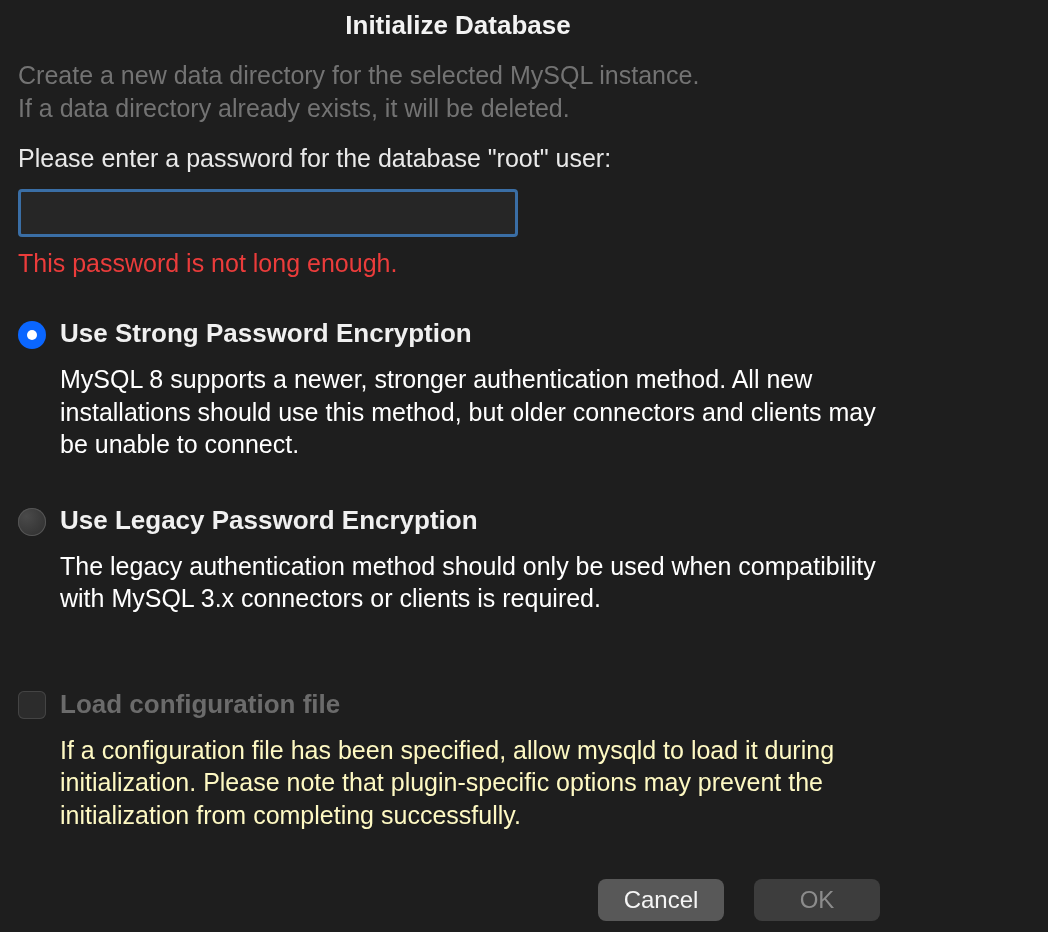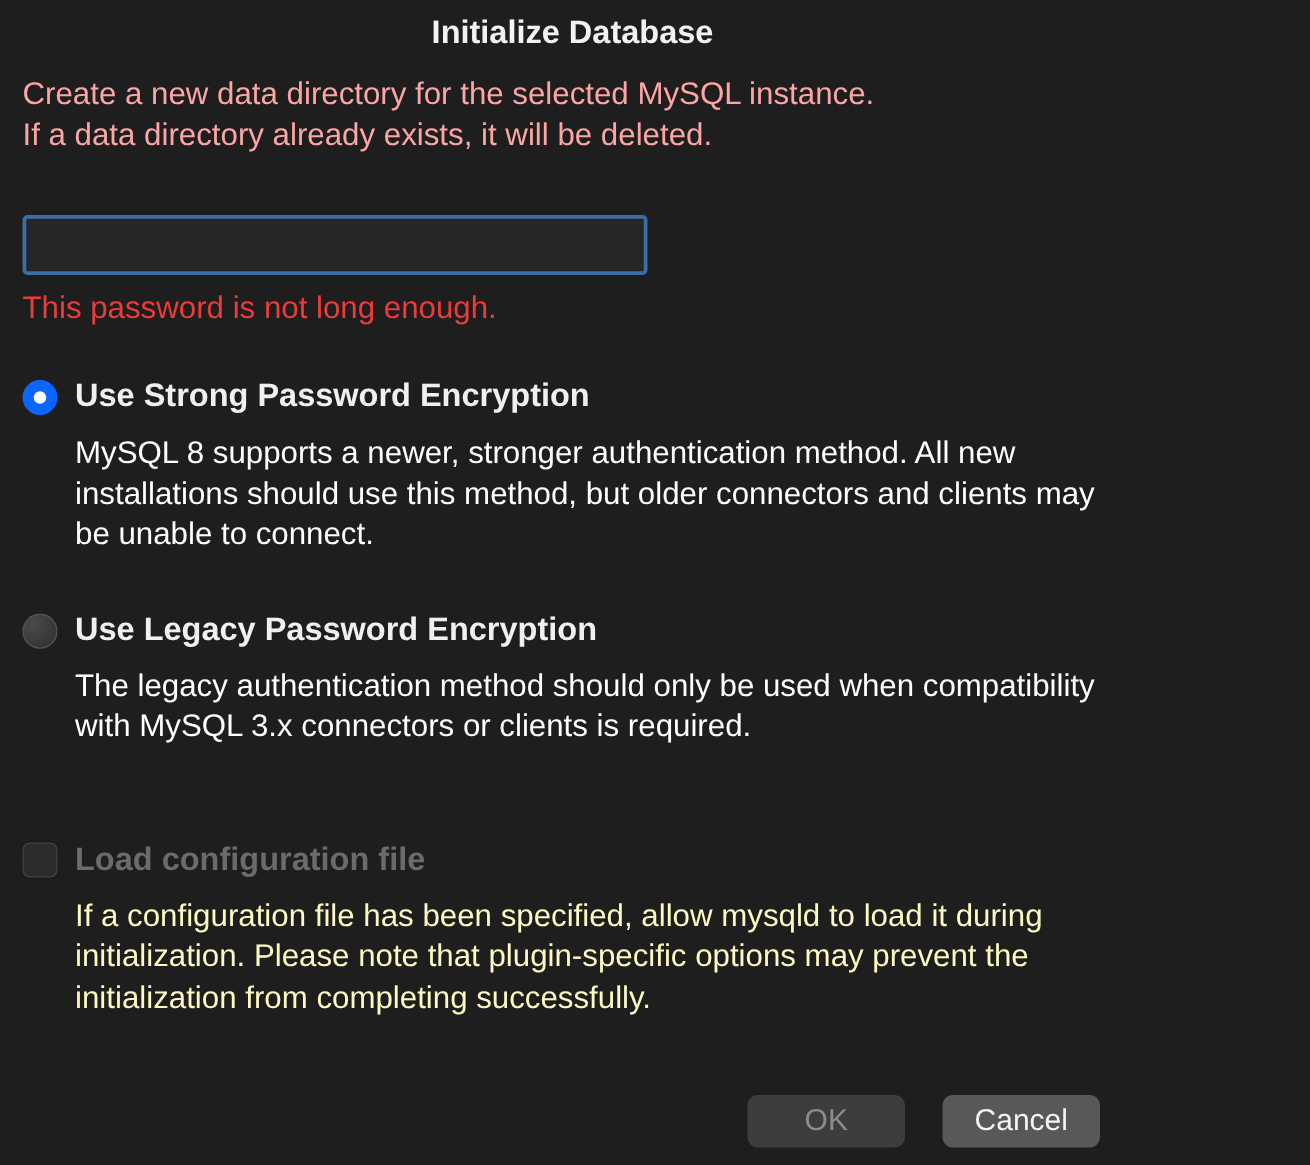--- a/index.html
+++ b/index.html
@@ -20,22 +20,22 @@
   .title {
     font-size: 26px;
     font-weight: 700;
     text-align: center;
     color: #f3f3f3;
     margin: 0 0 18px 0;
   }
   .intro {
     font-size: 25px;
     line-height: 1.3;
-    color: #fca5a5;
-    margin: 0 0 48px 0;
+    color: #737373;
+    margin: 0 0 20px 0;
   }
   .prompt {
     font-size: 25px;
     color: #e9e9e9;
     margin: 0 0 16px 0;
   }
   .password-wrap {
     display: flex;
     flex-direction: column;
     margin-bottom: 40px;
@@ -141,20 +141,21 @@
 <body>
 
 <div class="dialog">
   <h1 class="title">Initialize Database</h1>
 
   <p class="intro">
     <span>Create a new data directory for the selected MySQL instance.</span><br>
     <span>If a data directory already exists, it will be deleted.</span>
   </p>
 
+  <p class="prompt">Please enter a password for the database "root" user:</p>
 
   <div class="password-wrap">
     <input type="password" class="password-input" value="" style="">
     <div class="password-error">This password is not long enough.</div>
   </div>
 
   <div class="option">
     <div class="radio selected"></div>
     <div class="option-content">
       <div class="option-label">Use Strong Password Encryption</div>
@@ -174,16 +175,16 @@
     <div class="checkbox"></div>
     <div class="option-content">
       <div class="option-label disabled">Load configuration file</div>
       <div class="option-desc disabled">If a configuration file has been specified, allow mysqld to load it during initialization. Please note that plugin-specific options may prevent the initialization from completing successfully.</div>
     </div>
   </div>
 
   <div class="spacer"></div>
 
   <div class="footer">
+    <button class="btn btn-cancel">Cancel</button>
     <button class="btn btn-ok" disabled="">OK</button>
-    <button class="btn btn-cancel">Cancel</button>
   </div>
 </div>
 
 </body></html>

